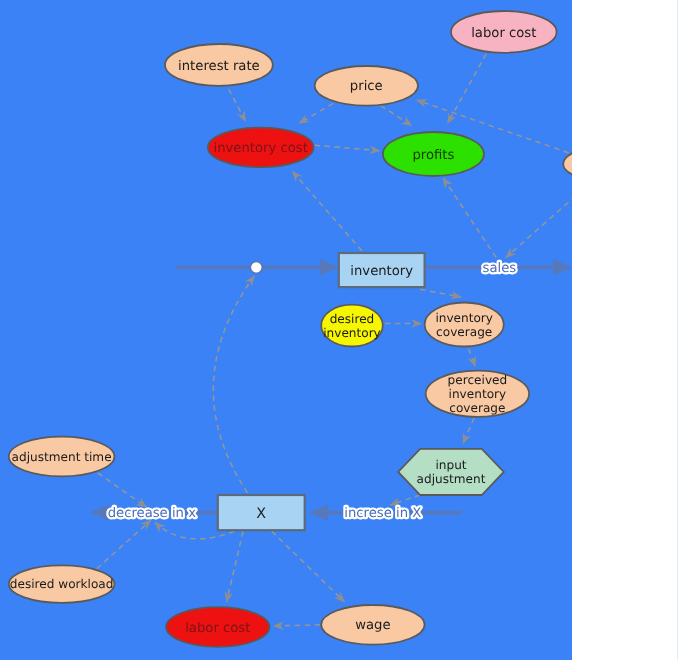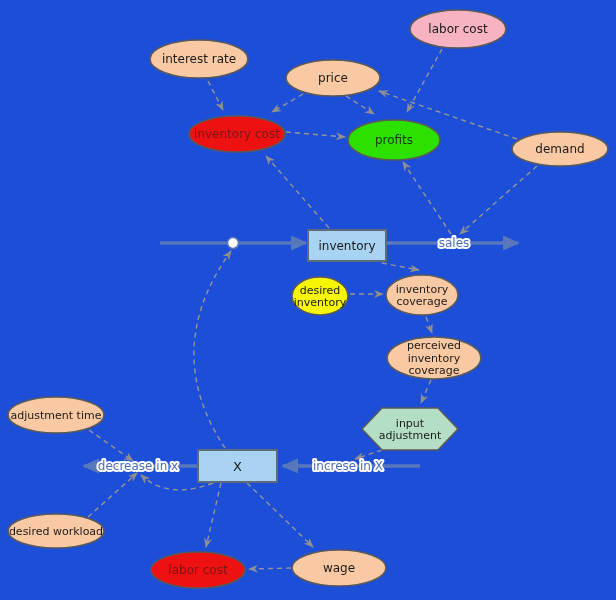--- a/index.html
+++ b/index.html
@@ -1,16 +1,16 @@
 <!DOCTYPE html>
 <html><head>
 <meta charset="utf-8">
 <style>
   html,body{margin:0;padding:0;background:#ffffff;}
-  .stage{width:616px;height:600px;position:relative;background:#1d4ed8;overflow:hidden;
+  .stage{width:520px;height:600px;position:relative;background:#3b82f6;overflow:hidden;
          font-family:"DejaVu Sans",sans-serif;}
   svg text{font-family:"DejaVu Sans",sans-serif;}
   .flow-label{paint-order:stroke;stroke:#ffffff;stroke-width:4px;stroke-linejoin:round;}
 </style>
 </head>
 <body>
 
 <div class="stage">
   <svg id="diagram" width="616" height="600" viewBox="0 0 616 600">
     <defs>

